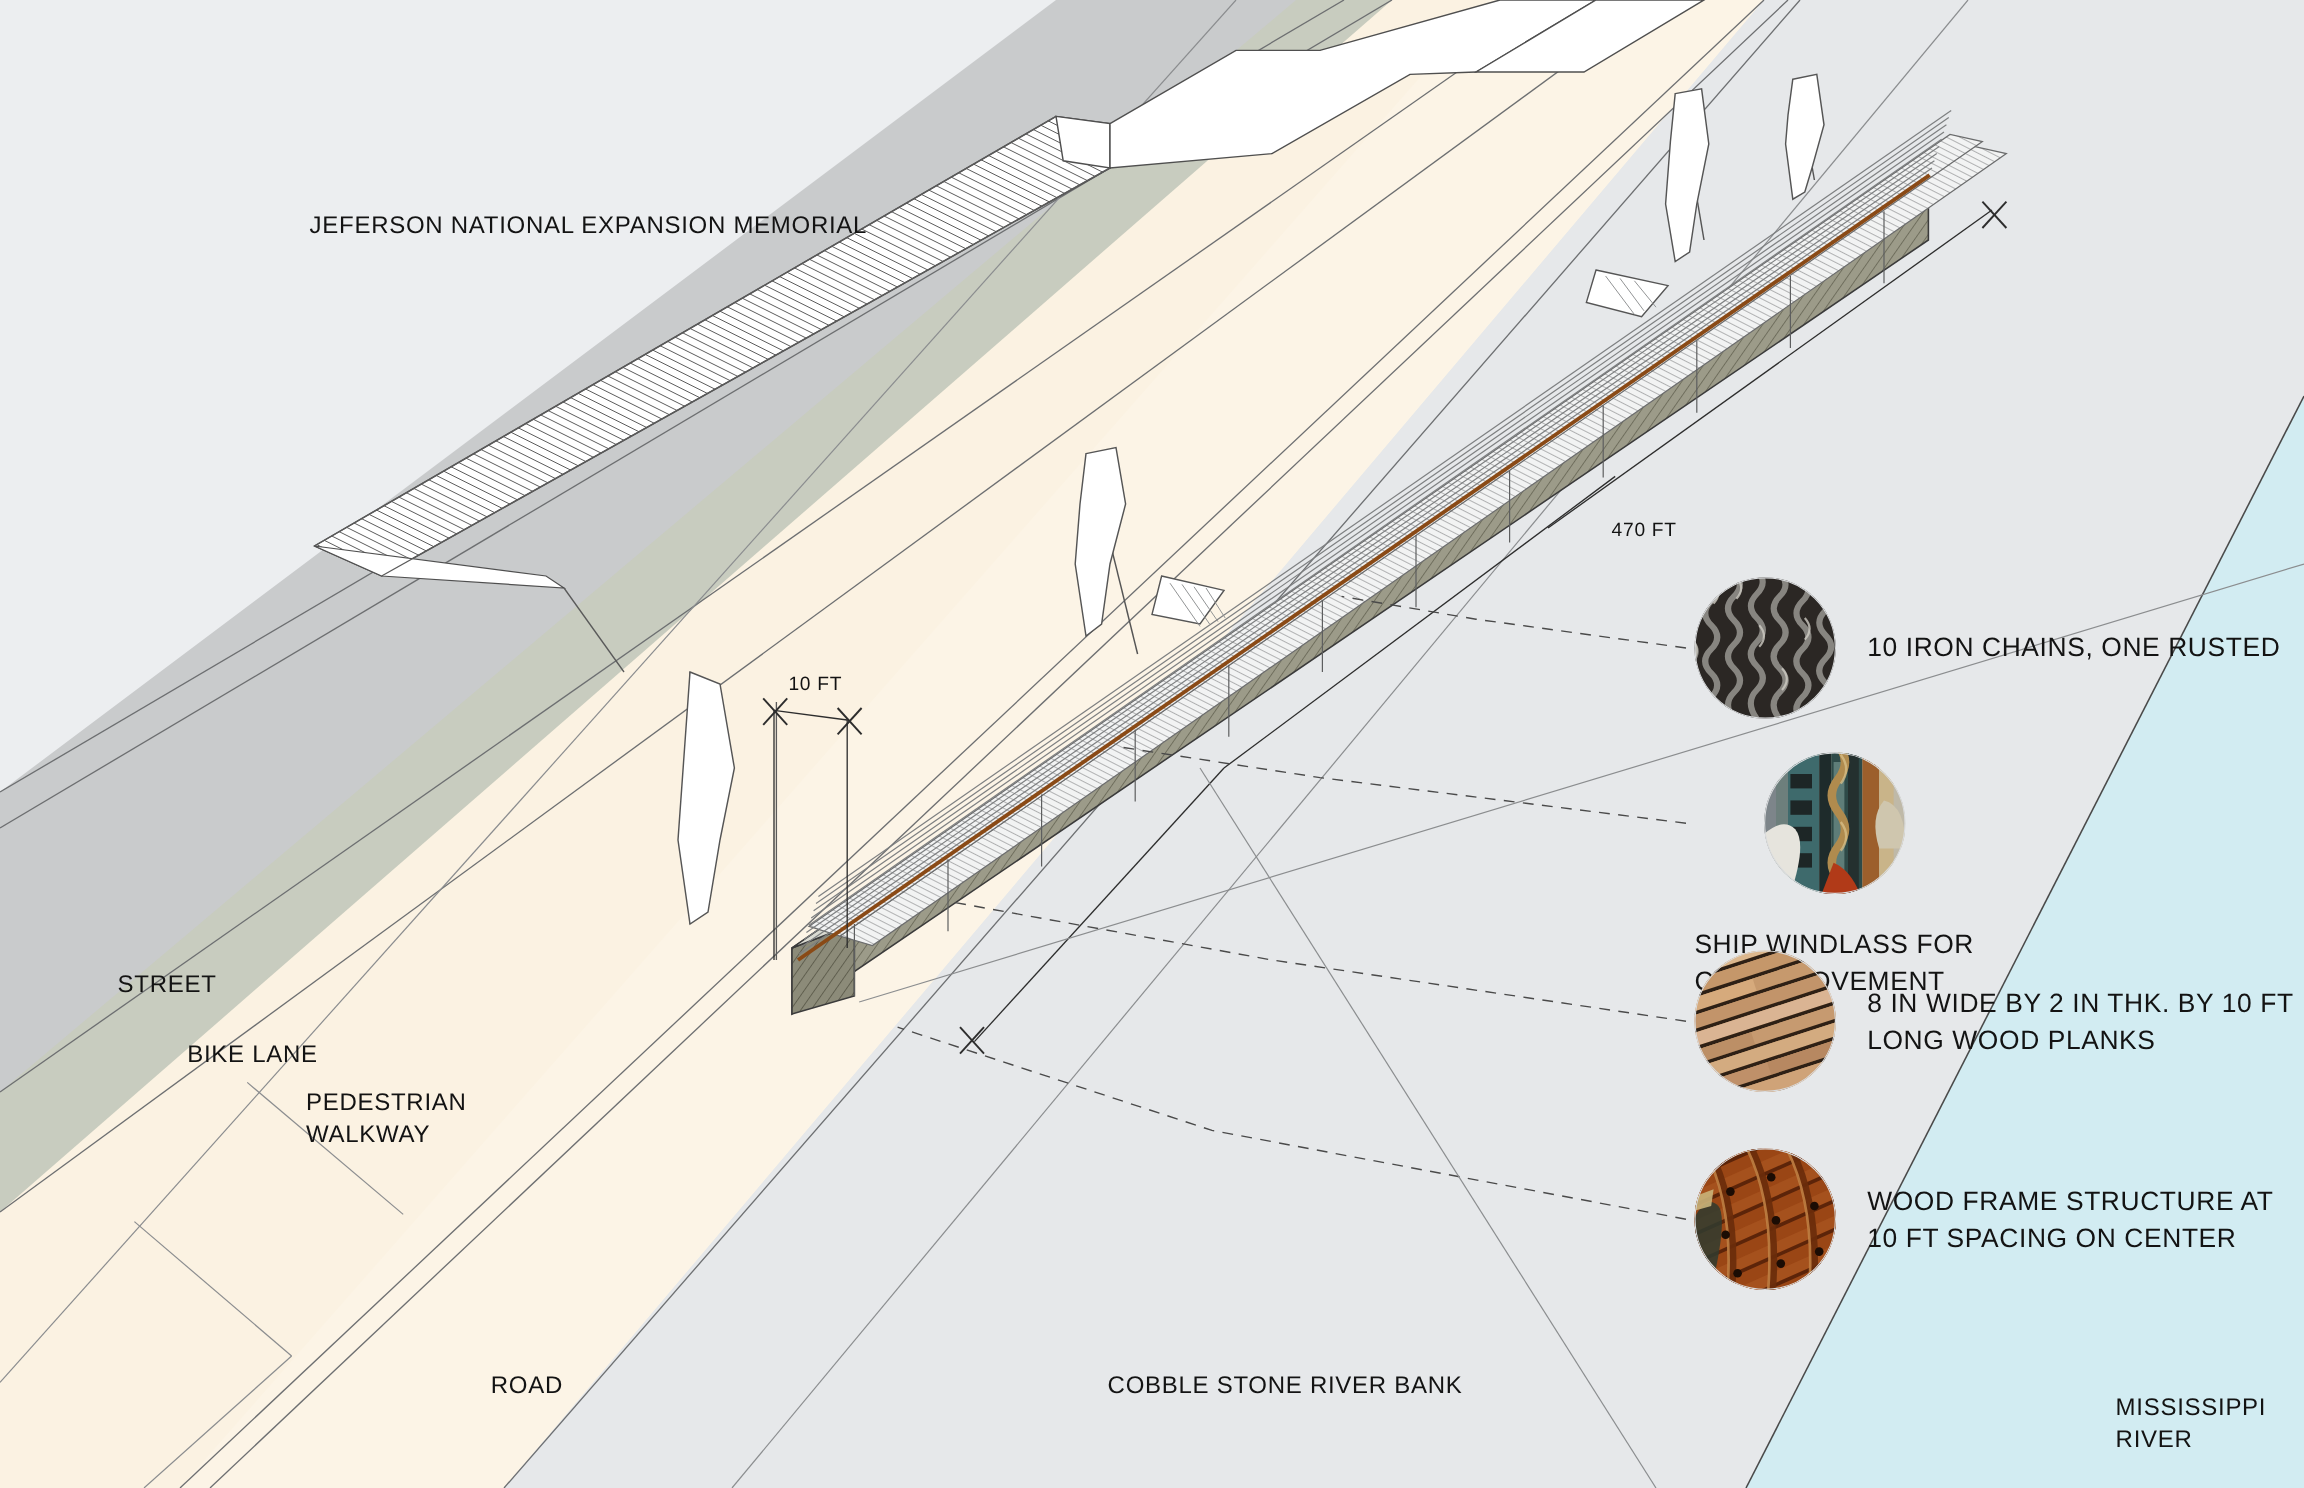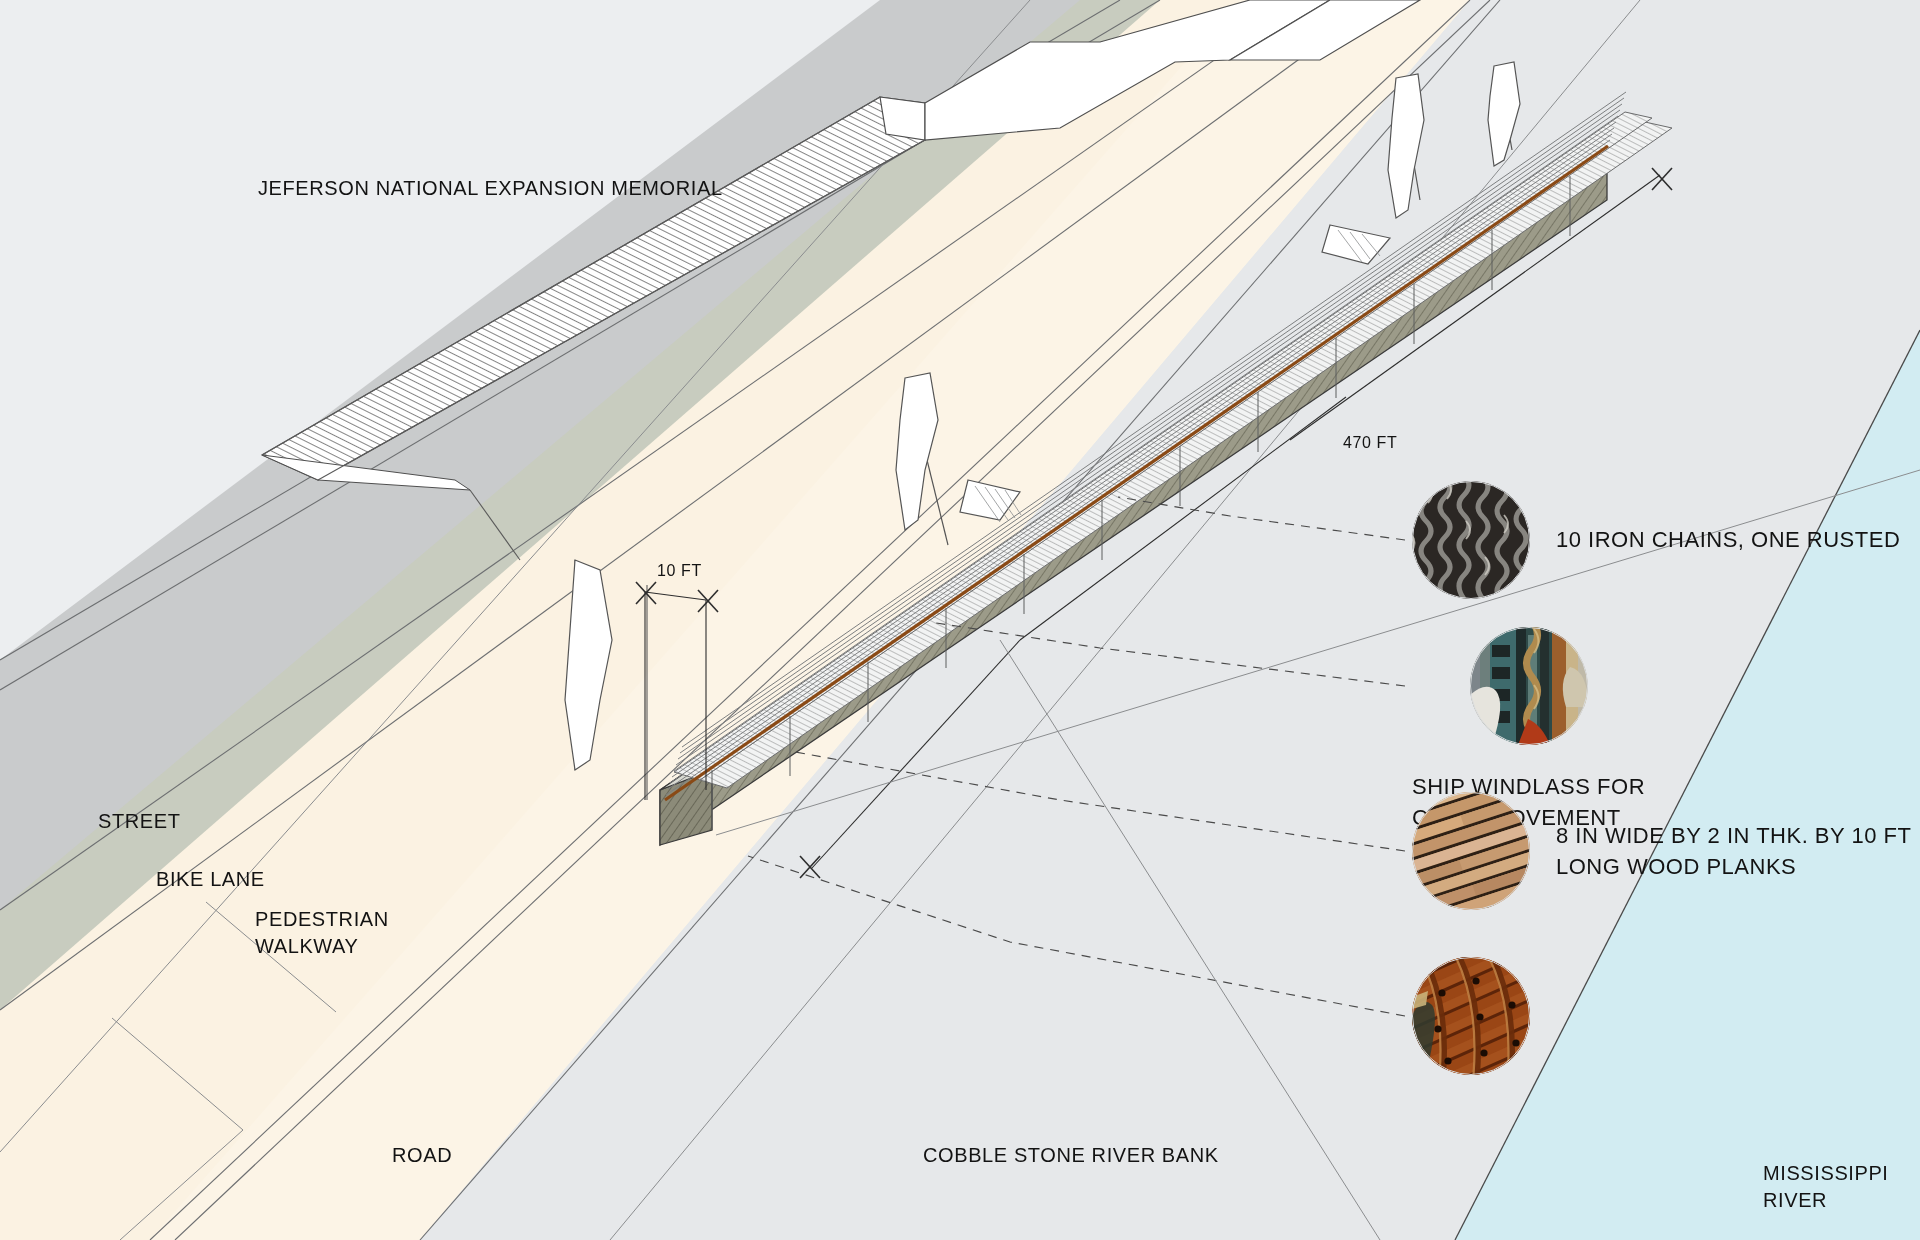--- a/index.html
+++ b/index.html
@@ -200,21 +200,21 @@
         <line x1="1000" y1="640" x2="1380" y2="1240"></line>
       </g>
     </g>
   </svg>
 
   <div class="lbl" style="left:258px;top:175px;">JEFERSON NATIONAL EXPANSION MEMORIAL</div>
   <div class="lbl" style="left:98px;top:808px;">STREET</div>
   <div class="lbl" style="left:156px;top:866px;">BIKE LANE</div>
   <div class="lbl" style="left:255px;top:906px;">PEDESTRIAN
 WALKWAY</div>
-  <div class="lbl" style="left:392px;top:1142px;text-align:right;">ROAD</div>
+  <div class="lbl" style="left:409px;top:1142px;text-align:right;">ROAD</div>
   <div class="lbl" style="left:923px;top:1142px;">COBBLE STONE RIVER BANK</div>
   <div class="lbl" style="left:1763px;top:1143px;margin-top:17px;">MISSISSIPPI
 RIVER</div>
 
   <div class="dim" style="left:1343px;top:434px;">470 FT</div>
   <div class="dim" style="left:657px;top:562px;">10 FT</div>
 
   <div class="callout" style="left:1412px;top:481px;">
     <div class="thumb">
       <svg viewBox="0 0 118 118">
@@ -372,15 +372,17 @@
           <circle cx="72" cy="96" r="3.6"></circle>
             <circle cx="100" cy="48" r="3.6"></circle>
           <circle cx="104" cy="86" r="3.6"></circle>
             <circle cx="36" cy="104" r="3.6"></circle>
         </g>
         <path d="M0 58 q10 -20 20 -10 q8 10 -6 70 l-14 0 z" fill="#2f3b2f" opacity=".85"></path>
         <path d="M0 40 l16 -6 l-2 14 l-14 4 z" fill="#c9b27a" opacity=".9"></path>
         <circle cx="59" cy="59" r="58.5" fill="none" stroke="#d9dbdd" stroke-width="1"></circle>
       </svg>
     </div>
+    <div class="ctext">WOOD FRAME STRUCTURE AT
+10 FT SPACING ON CENTER</div>
   </div>
 
 </div>
 
 </body></html>

